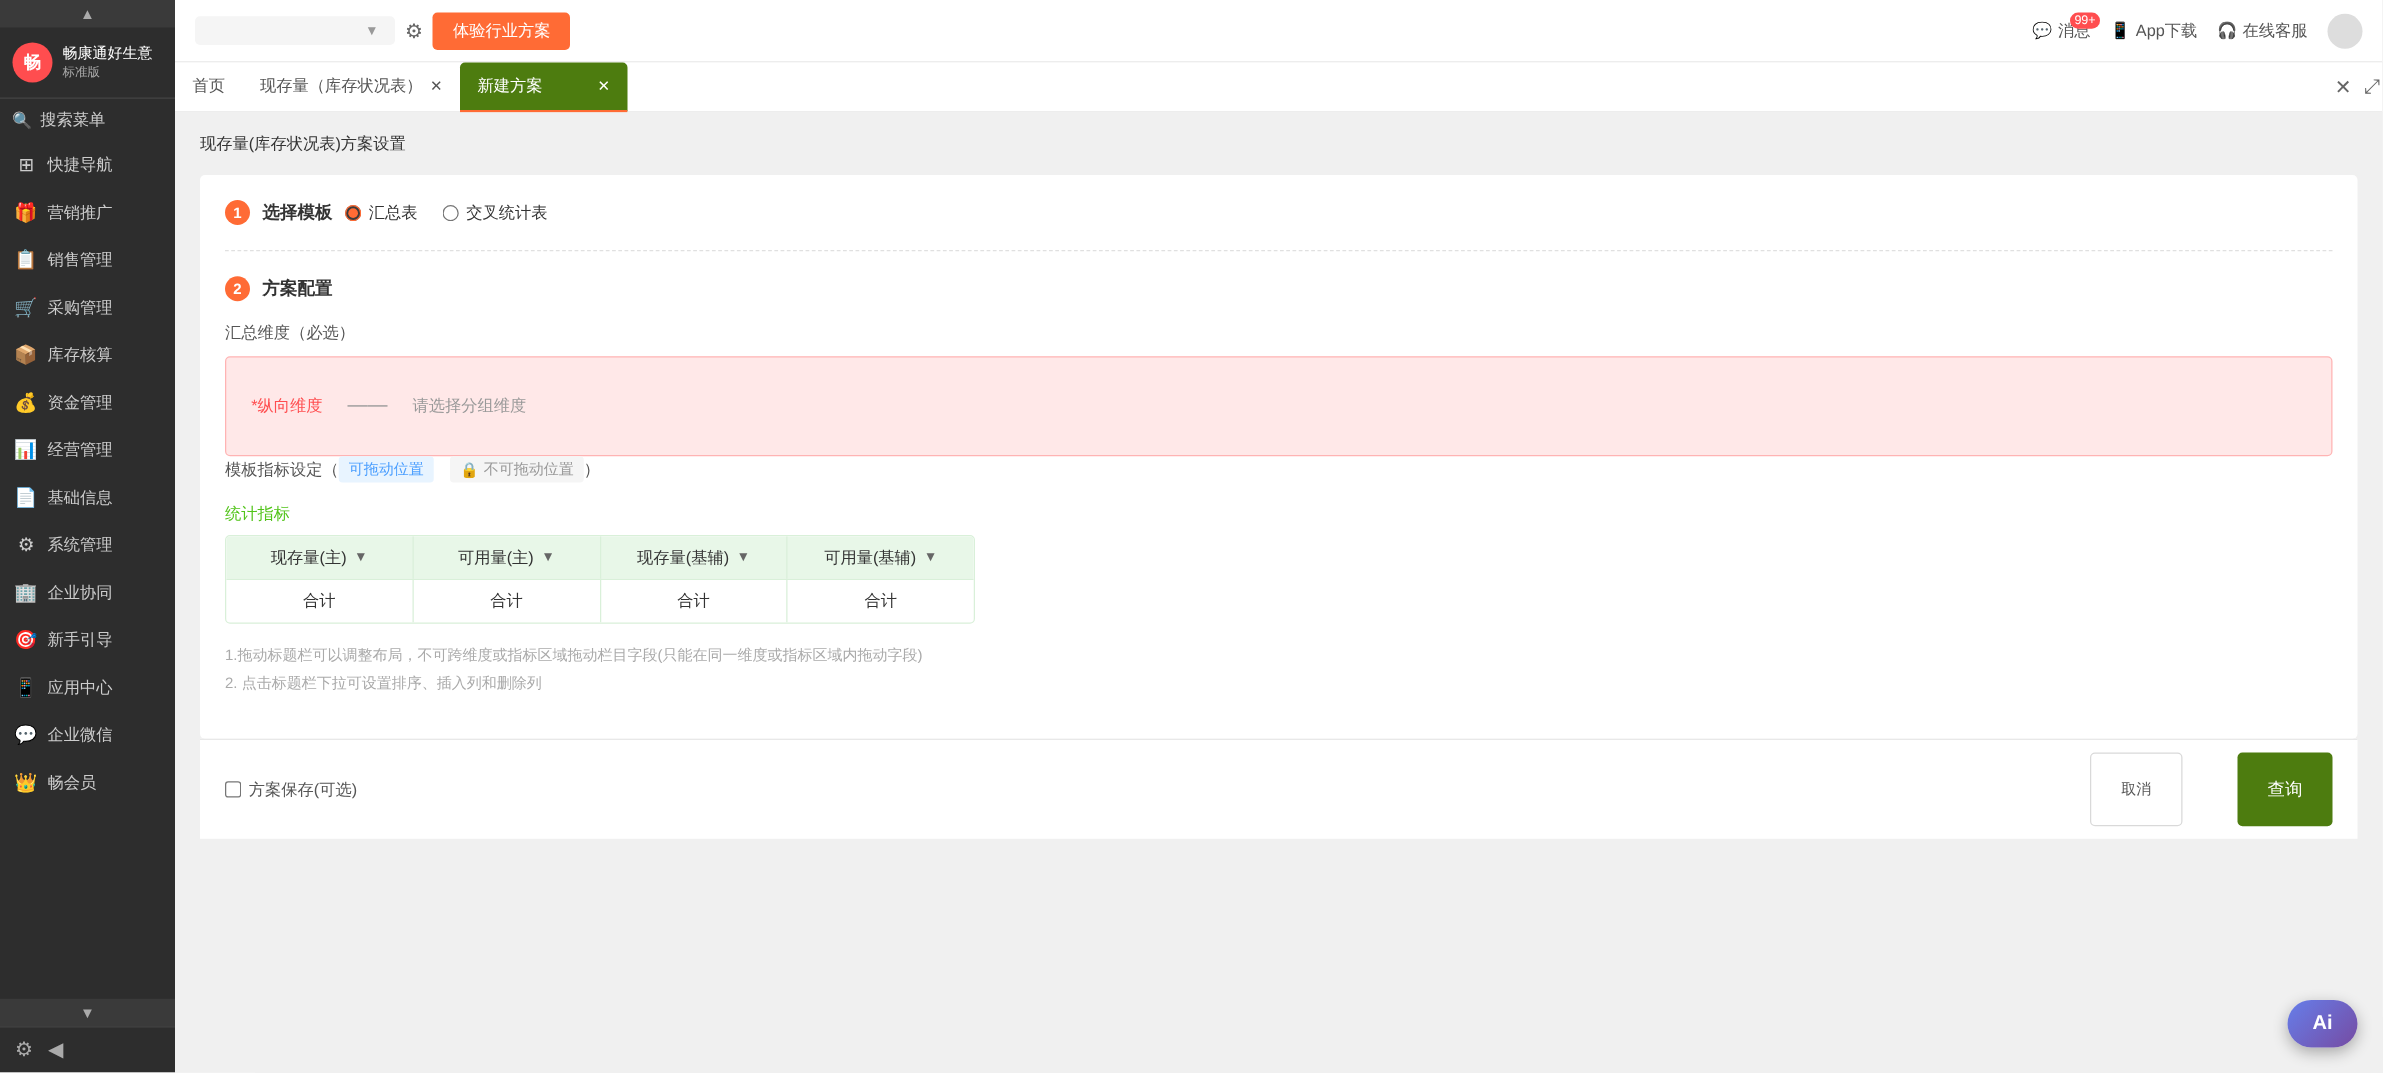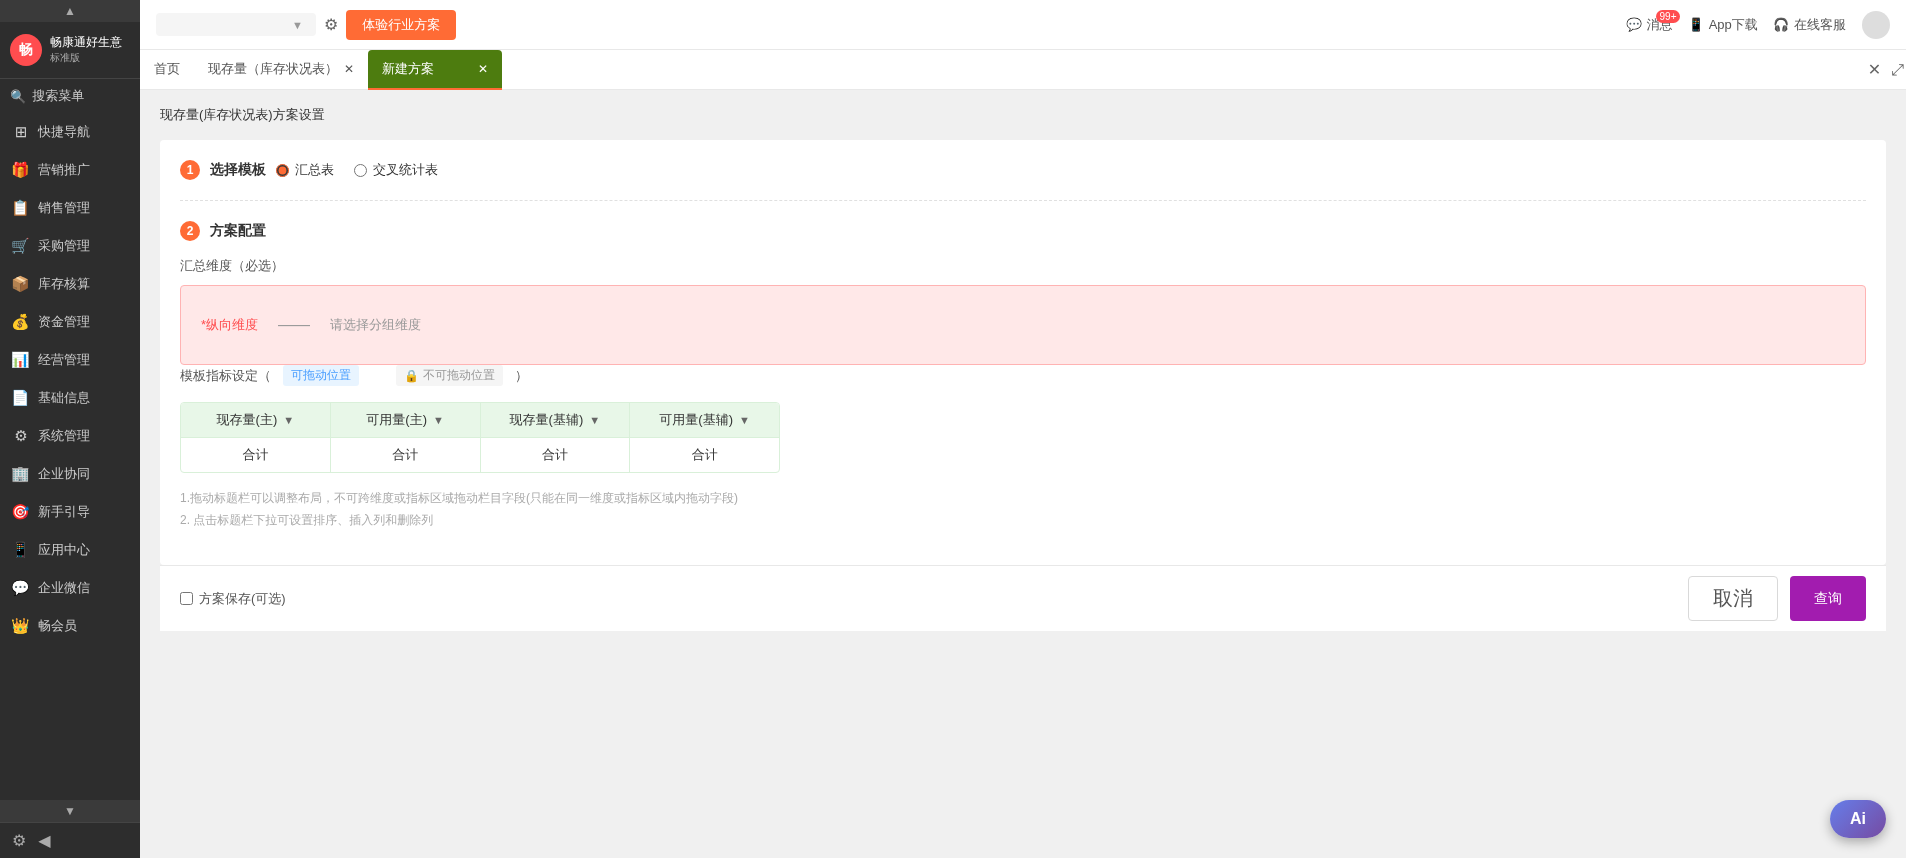--- a/index.html
+++ b/index.html
@@ -274,21 +274,21 @@
     
     .indicator-settings {
       margin-bottom: 16px;
     }
     .indicator-settings-label {
       font-size: 13px;
       color: #555;
       margin-bottom: 10px;
       display: flex;
       align-items: center;
-      gap: 12px;
+      gap: 0;
     }
     .draggable-badge {
       background: #e8f4ff;
       color: #4a9eff;
       border-radius: 3px;
       padding: 2px 8px;
       font-size: 12px;
     }
     .non-draggable-badge {
       background: #f5f5f5;
@@ -370,33 +370,34 @@
     }
 
     .bottom-buttons {
       display: flex;
       gap: 12px;
     }
     .cancel-btn {
       background: #fff;
       border: 1px solid #d9d9d9;
       border-radius: 4px;
-      padding: 8px 24px;
-      font-size: 20px;
+      padding: 20px 24px;
+      font-size: 12px;
       color: #555;
       cursor: pointer;
     }
     .confirm-btn {
-      background: #a21caf;
+      background: #4d7c0f;
       border: none;
       border-radius: 4px;
       padding: 8px 24px;
       font-size: 14px;
       color: #fff;
       cursor: pointer;
+      margin-left: 32px;
     }
     .panel-btn {
       background: none;
       border: none;
       cursor: pointer;
       color: #666;
       font-size: 16px;
       padding: 2px;
     }
 
@@ -607,20 +608,21 @@
           <span>　</span>
           <span class="non-draggable-badge">
             <span>🔒</span>
             <span>不可拖动位置</span>
           </span>
           <span>）</span>
         </div>
       </div>
 
       <div class="stats-section">
+        <div class="stats-title">统计指标</div>
         <div class="stats-table">
           <div class="stats-header-row">
             <div class="stats-header-cell">
               <span>现存量(主)</span>
               <span class="dropdown-icon">▼</span>
             </div>
             <div class="stats-header-cell">
               <span>可用量(主)</span>
               <span class="dropdown-icon">▼</span>
             </div>

